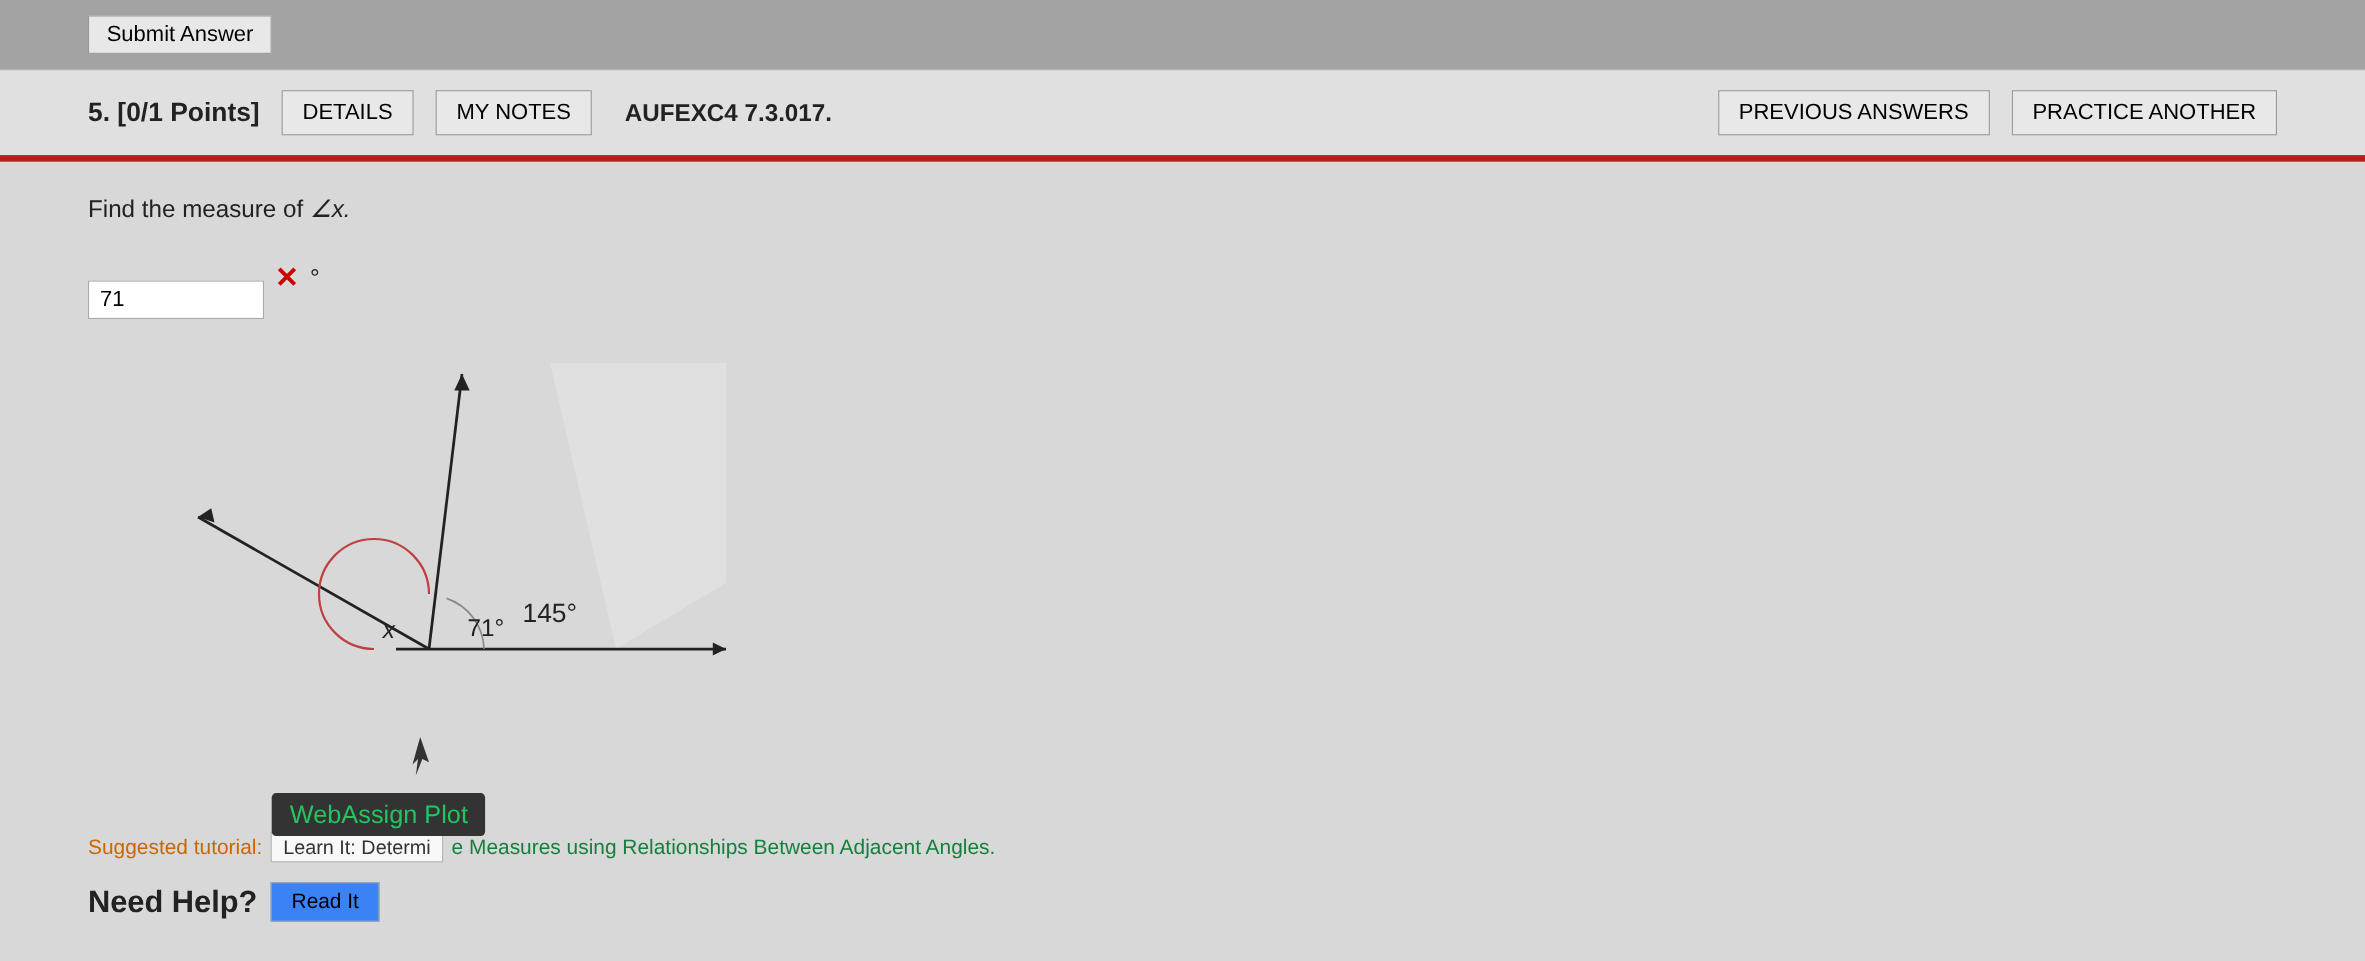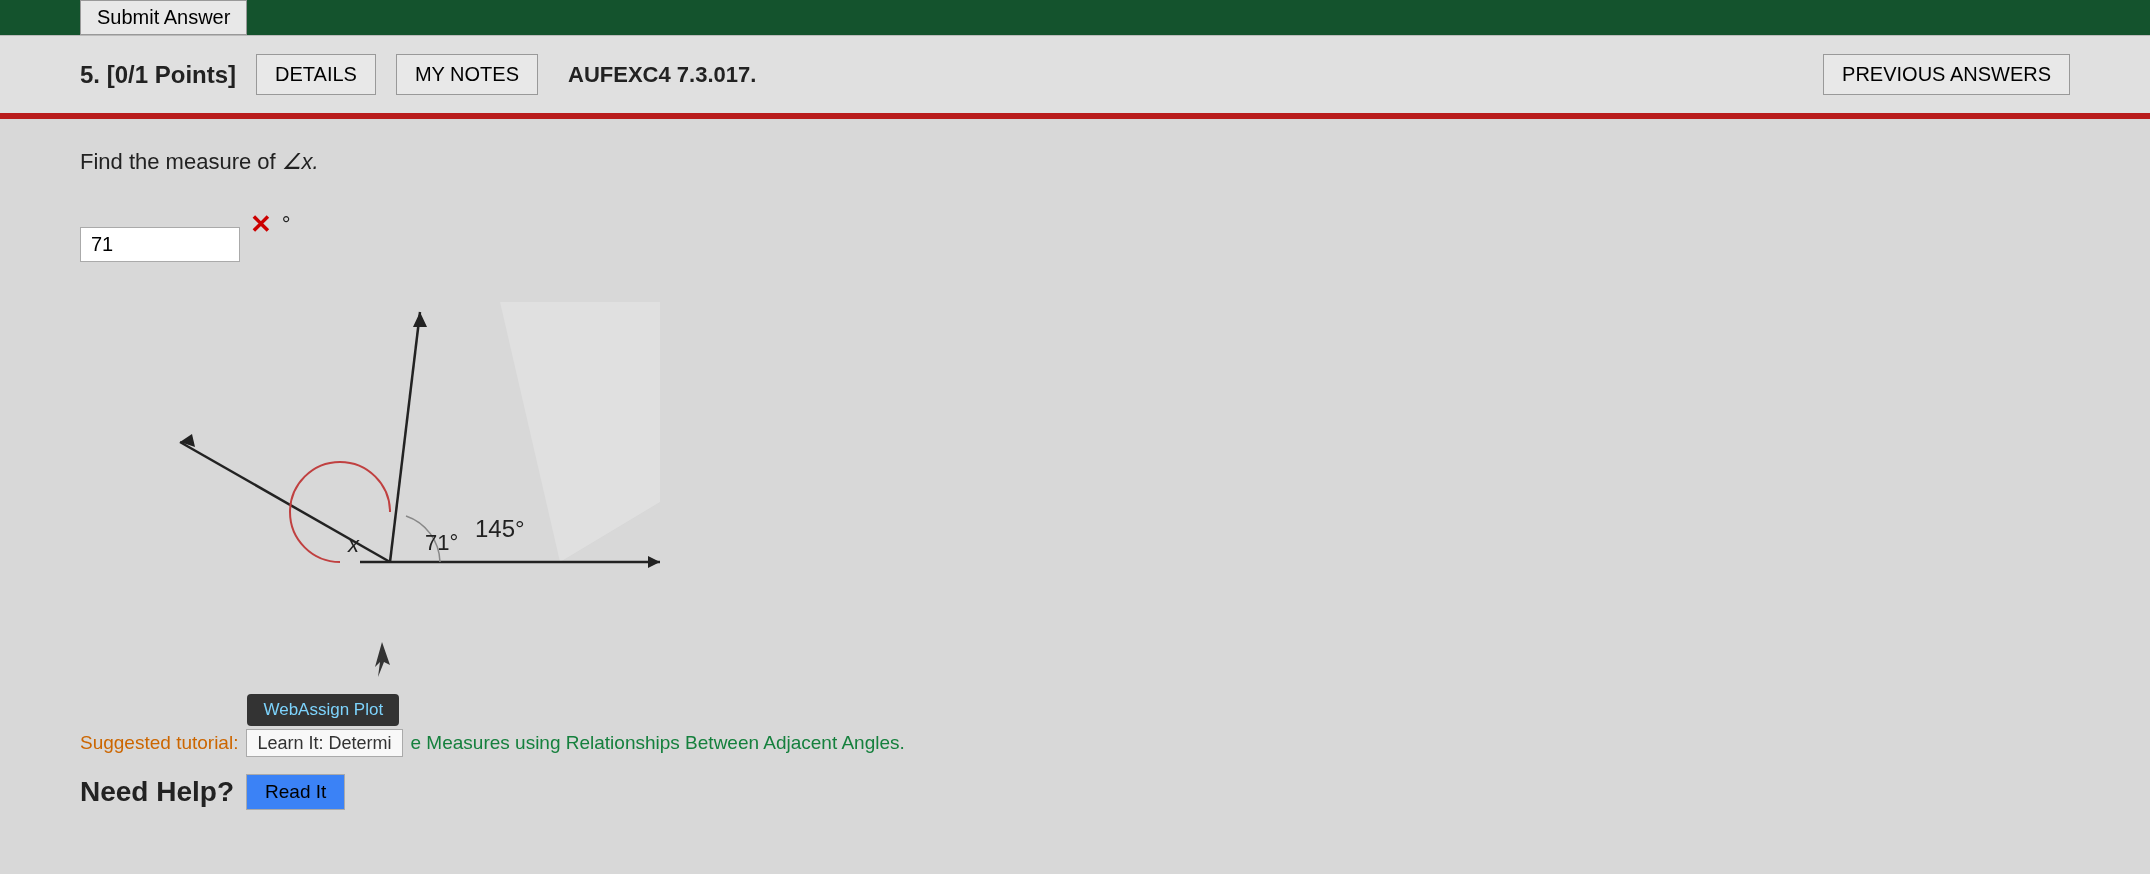--- a/index.html
+++ b/index.html
@@ -8,22 +8,22 @@
       font-family: Arial, sans-serif;
       width: 2150px;
       min-height: 874px;
     }
     .main-container {
       background: #d8d8d8;
       min-height: 874px;
       padding: 0;
     }
     .top-bar {
-      background: #14532d;
-      padding: 0 80px;
+      background: #a3a3a3;
+      padding: 14px 80px;
       border-bottom: 1px solid #bbb;
     }
     .submit-btn {
       background: #e8e8e8;
       border: 1px solid #999;
       padding: 5px 16px;
       font-size: 20px;
       cursor: pointer;
       font-family: Arial, sans-serif;
     }
@@ -112,22 +112,22 @@
       border: 1px solid #aaa;
       padding: 3px 10px;
       font-size: 18px;
       color: #333;
       cursor: pointer;
       text-decoration: none;
       position: relative;
     }
     .webassign-tooltip {
       background: #333;
-      color: #7dd3fc;
-      font-size: 17px;
+      color: #22c55e;
+      font-size: 23px;
       padding: 6px 16px;
       border-radius: 4px;
       position: absolute;
       top: -36px;
       left: 0;
       white-space: nowrap;
     }
     .tutorial-text-after {
       color: #15803d;
     }
@@ -161,20 +161,21 @@
 
   <div class="question-header">
     <span class="question-number">
       <span>5.</span>&nbsp;<span>[0/1 Points]</span>
     </span>
     <button class="header-btn">DETAILS</button>
     <button class="header-btn">MY NOTES</button>
     <span class="course-code">AUFEXC4 7.3.017.</span>
     <div class="spacer"></div>
     <button class="header-btn">PREVIOUS ANSWERS</button>
+    <button class="header-btn">PRACTICE ANOTHER</button>
   </div>
 
   <div class="content-area">
 
     <div class="question-text">
       <span>Find the measure of </span><span class="angle-x">∠x.</span>
     </div>
 
     <div class="answer-row">
       <input class="answer-input" type="text" value="71" style="">

